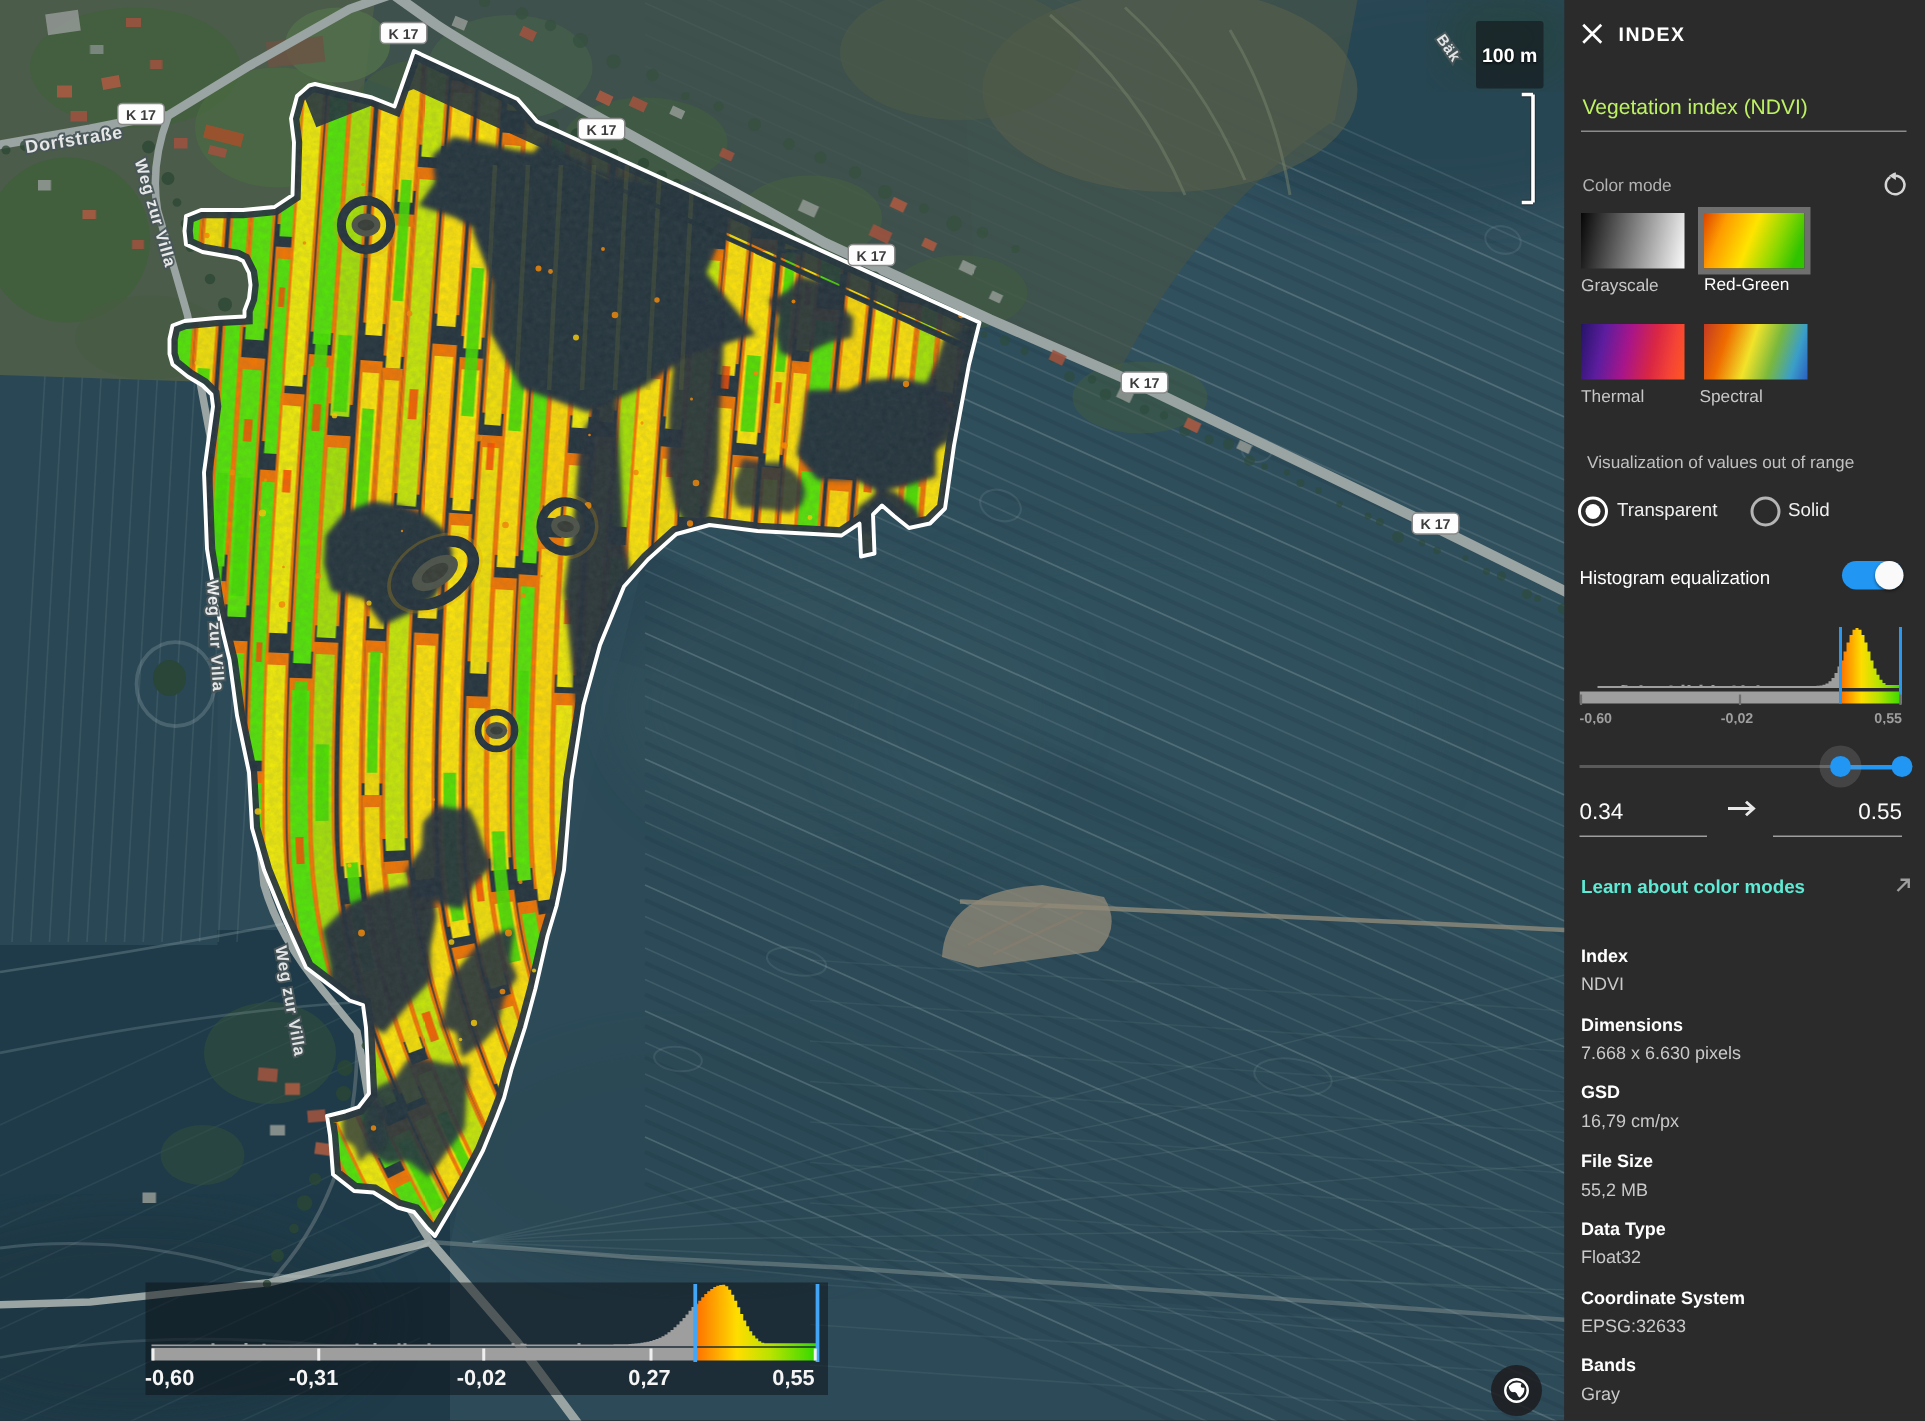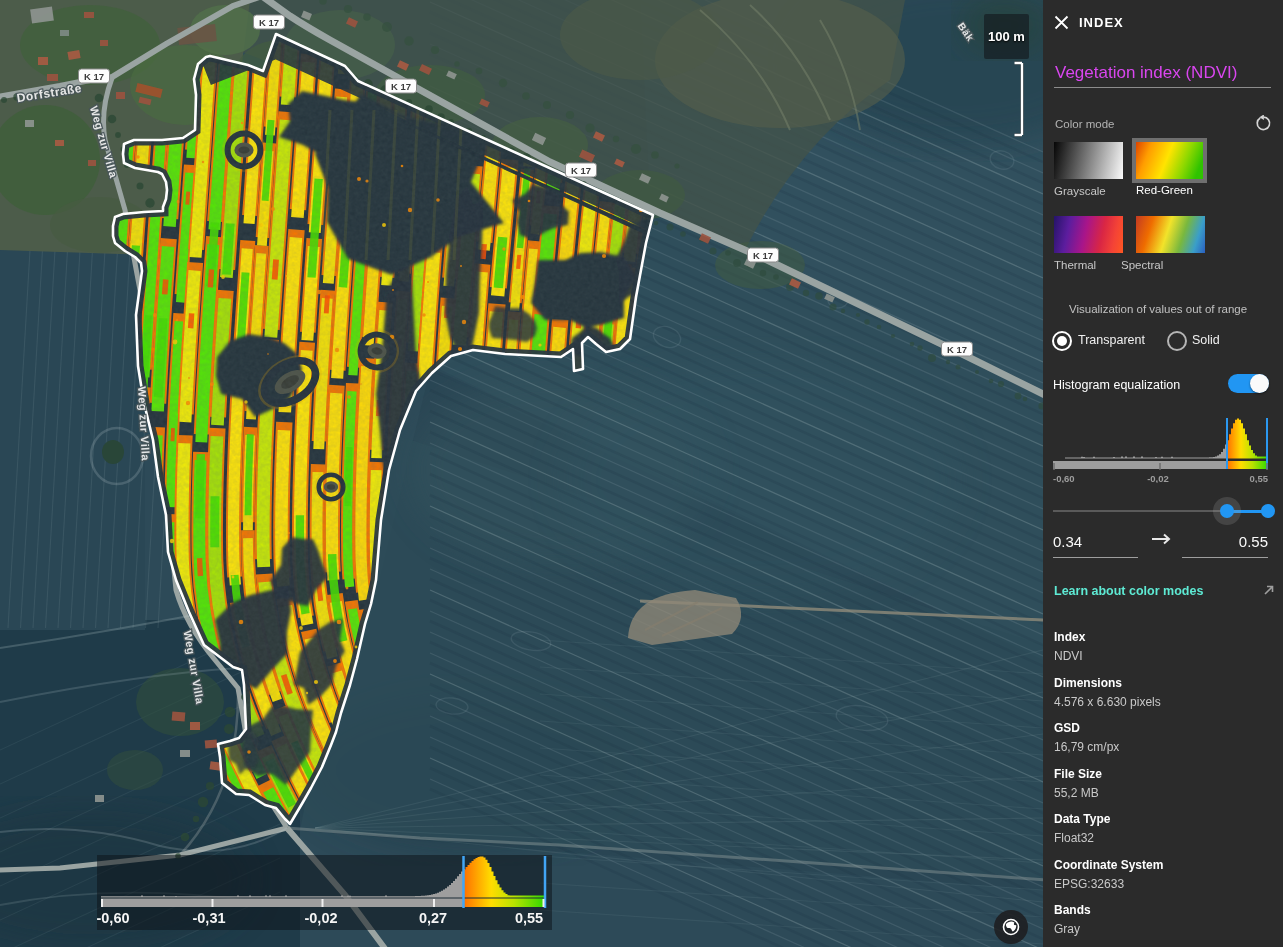--- a/index.html
+++ b/index.html
@@ -725,36 +725,36 @@
 <div id="globe"><svg width="34" height="34" viewBox="-17 -17 34 34">
   <circle r="7.5" fill="none" stroke="#fff" stroke-width="1.6"></circle>
   <path d="M-5.2,-2.6 C-3.2,-5.4 0.8,-6.2 3.4,-4.6 C2.2,-2.6 3.2,-1.4 5.2,-1.9 C5.6,0.6 4.2,3.2 2.0,4.6 C0.2,3.6 0.8,1.4 -1.4,1.0 C-3.8,1.5 -4.8,0.0 -5.2,-2.6 Z" fill="#fff"></path>
 </svg></div>
 
 <div id="sidebar">
   <svg style="position:absolute;left:11px;top:15px" width="15" height="15" viewBox="0 0 15 15">
     <path d="M1.5,1.5 L13.5,13.5 M13.5,1.5 L1.5,13.5" stroke="#fff" stroke-width="1.8"></path>
       </svg>
   <div style="position:absolute;left:36px;top:15px;font-size:13px;font-weight:bold;letter-spacing:1px;color:#fff">INDEX</div>
-  <div style="position:absolute;left:12px;top:63px;font-size:17px;color:#d946ef">Vegetation index (NDVI)</div>
+  <div style="position:absolute;left:12px;top:63px;font-size:14px;color:#bef264">Vegetation index (NDVI)</div>
   <div style="position:absolute;left:11px;top:87px;width:217px;height:1px;background:#8c8c8c"></div>
   <div style="position:absolute;left:12px;top:118px;font-size:11.5px;color:#b3b3b3">Color mode</div>
   <svg style="position:absolute;left:212px;top:115px" width="17" height="17" viewBox="0 0 17 17">
     <path d="M5.2,3.0 A6.2,6.2 0 1 0 8.5,2.1" fill="none" stroke="#d5d5d5" stroke-width="1.7"></path>
     <path d="M8.9,-0.6 L8.9,5.0 L4.4,2.2 Z" fill="#d5d5d5"></path>
       </svg>
   <div class="sw" style="left:11px;top:142px;background:linear-gradient(102deg,#060606,#fbfbfb)"></div>
   <div style="position:absolute;left:89px;top:138px;width:67px;height:37px;border:4px solid #6f6f6f;background:linear-gradient(112deg,#dd4400 0%,#ff9d00 20%,#ffe400 46%,#8ed800 70%,#2fc300 90%)"></div>
   <div class="swl" style="left:11px;top:185px">Grayscale</div>
   <div class="swl" style="left:93px;top:184px;font-weight:normal;color:#fff">Red-Green</div>
   <div class="sw" style="left:11px;top:216px;background:linear-gradient(102deg,#241468 0%,#5c1d9e 22%,#a8158a 45%,#d92644 68%,#f44336 85%,#ff5722 100%)"></div>
   <div class="sw" style="left:93px;top:216px;background:linear-gradient(108deg,#c33a22 0%,#ef6c00 22%,#f2e32a 45%,#79b83e 66%,#3a9ec9 85%,#2a5fc0 100%)"></div>
   <div class="swl" style="left:11px;top:259px">Thermal</div>
-  <div class="swl" style="left:78px;top:259px">Spectral</div>
-  <div style="position:absolute;left:26px;top:303px;font-size:11.5px;color:#c0c0c0">Visualization of values out of range</div>
+  <div class="swl" style="left:90px;top:259px">Spectral</div>
+  <div style="position:absolute;left:15px;top:303px;font-size:11.5px;color:#c0c0c0">Visualization of values out of range</div>
   <div style="position:absolute;left:9px;top:331px;width:16px;height:16px;border:2px solid #fff;border-radius:50%"></div>
   <div style="position:absolute;left:14px;top:336px;width:10px;height:10px;background:#fff;border-radius:50%"></div>
   <div style="position:absolute;left:35px;top:333px;font-size:12.5px;color:#f0f0f0">Transparent</div>
   <div style="position:absolute;left:124px;top:331px;width:16px;height:16px;border:2px solid #b5b5b5;border-radius:50%"></div>
   <div style="position:absolute;left:149px;top:333px;font-size:12.5px;color:#f0f0f0">Solid</div>
   <div style="position:absolute;left:10px;top:378px;font-size:12.5px;font-weight:normal;color:#fff">Histogram equalization</div>
   <div style="position:absolute;left:185px;top:374px;width:41px;height:19px;border-radius:10px;background:#2196f3"></div>
   <div style="position:absolute;left:207px;top:374px;width:19px;height:19px;border-radius:50%;background:#fafafa;box-shadow:0 1px 2px rgba(0,0,0,.5)"></div>
   <div style="position:absolute;left:10px;top:413px;width:215px;height:70px">
         <svg width="215" height="70" viewBox="0 0 215 70" style="position:absolute;left:0;top:0">
@@ -792,21 +792,21 @@
   <div style="position:absolute;left:140px;top:533px;width:85px;text-align:right;font-size:15px;color:#fafafa">0.55</div>
   <div style="position:absolute;left:10px;top:557px;width:85px;height:1px;background:#9e9e9e"></div>
   <div style="position:absolute;left:139px;top:557px;width:86px;height:1px;background:#9e9e9e"></div>
   <div style="position:absolute;left:11px;top:584px;font-size:12.5px;font-weight:bold;color:#5eead4">Learn about color modes</div>
   <svg style="position:absolute;left:220px;top:584px" width="12" height="12" viewBox="0 0 12 12">
     <path d="M2,10 L9,3 M4,2.5 L9.5,2.5 L9.5,8" stroke="#9e9e9e" stroke-width="1.6" fill="none"></path>
       </svg>
   <div class="dl" style="top:630px">Index</div>
       <div class="dv" style="top:649px">NDVI</div>
   <div class="dl" style="top:676px">Dimensions</div>
-      <div class="dv" style="top:695px">4.576 x 6.630 pixels</div>
+      <div class="dv" style="top:695px">7.668 x 6.630 pixels</div>
   <div class="dl" style="top:721px">GSD</div>
       <div class="dv" style="top:740px">16,79 cm/px</div>
   <div class="dl" style="top:767px">File Size</div>
       <div class="dv" style="top:786px">55,2 MB</div>
   <div class="dl" style="top:812px">Data Type</div>
       <div class="dv" style="top:831px">Float32</div>
   <div class="dl" style="top:858px">Coordinate System</div>
       <div class="dv" style="top:877px">EPSG:32633</div>
   <div class="dl" style="top:903px">Bands</div>
       <div class="dv" style="top:922px">Gray</div>

